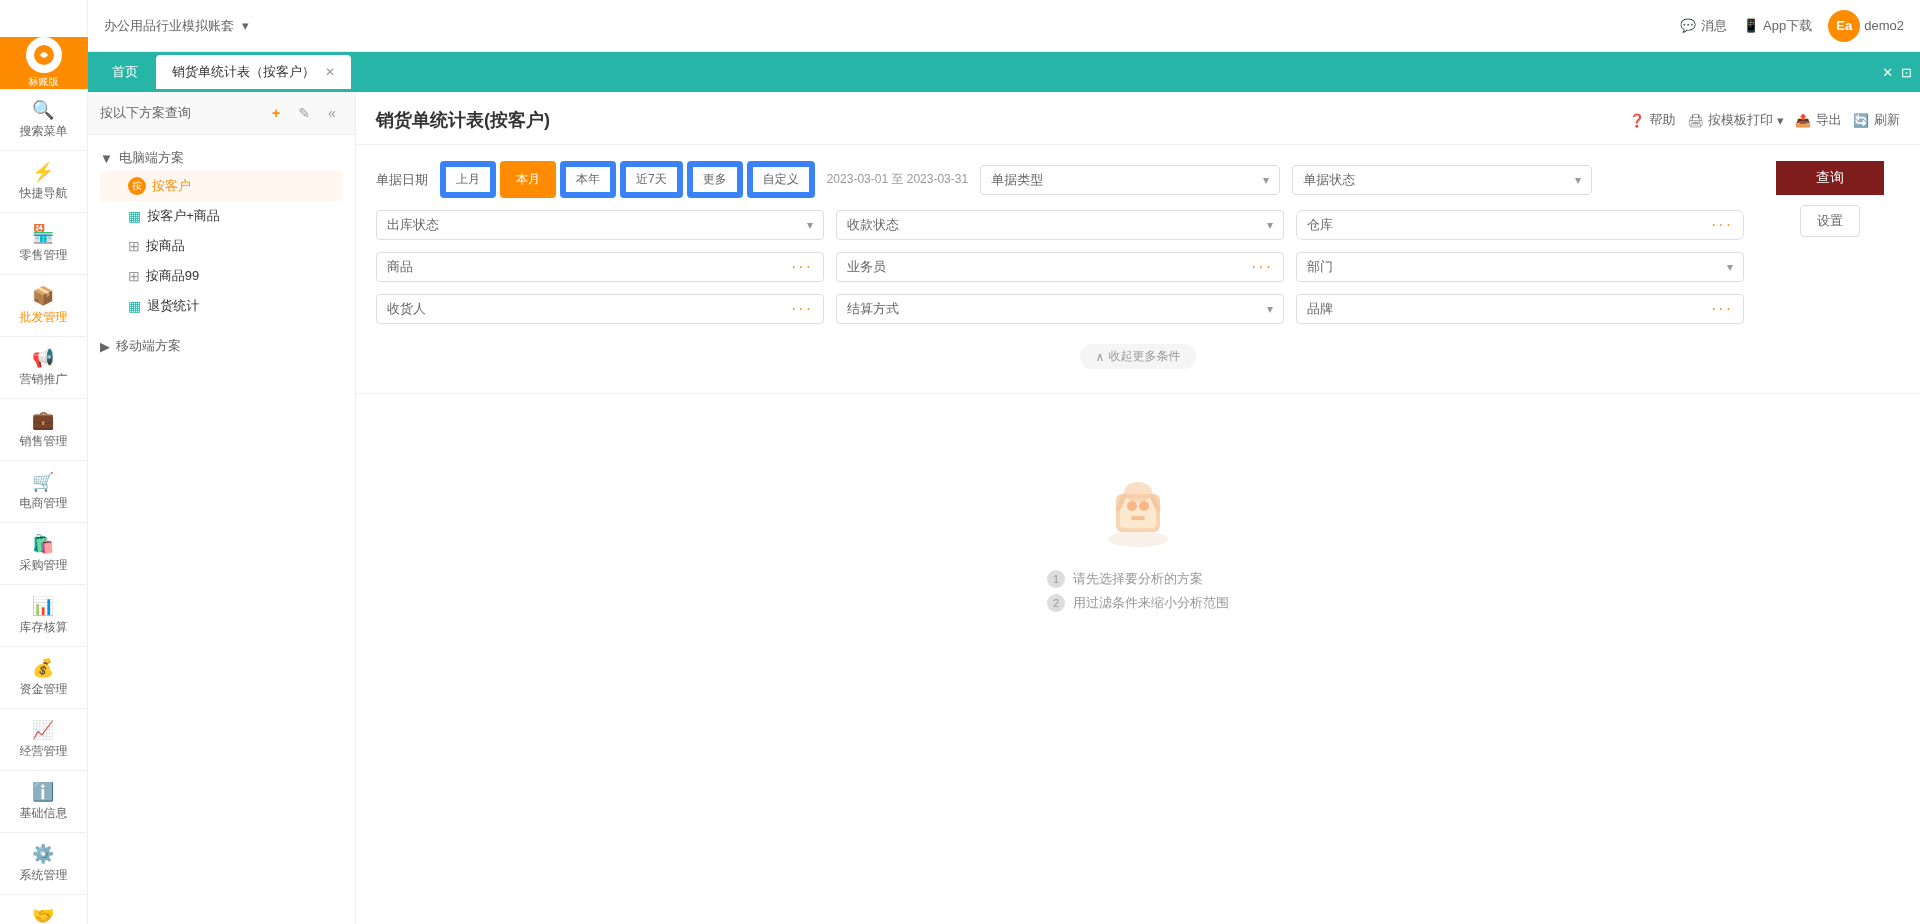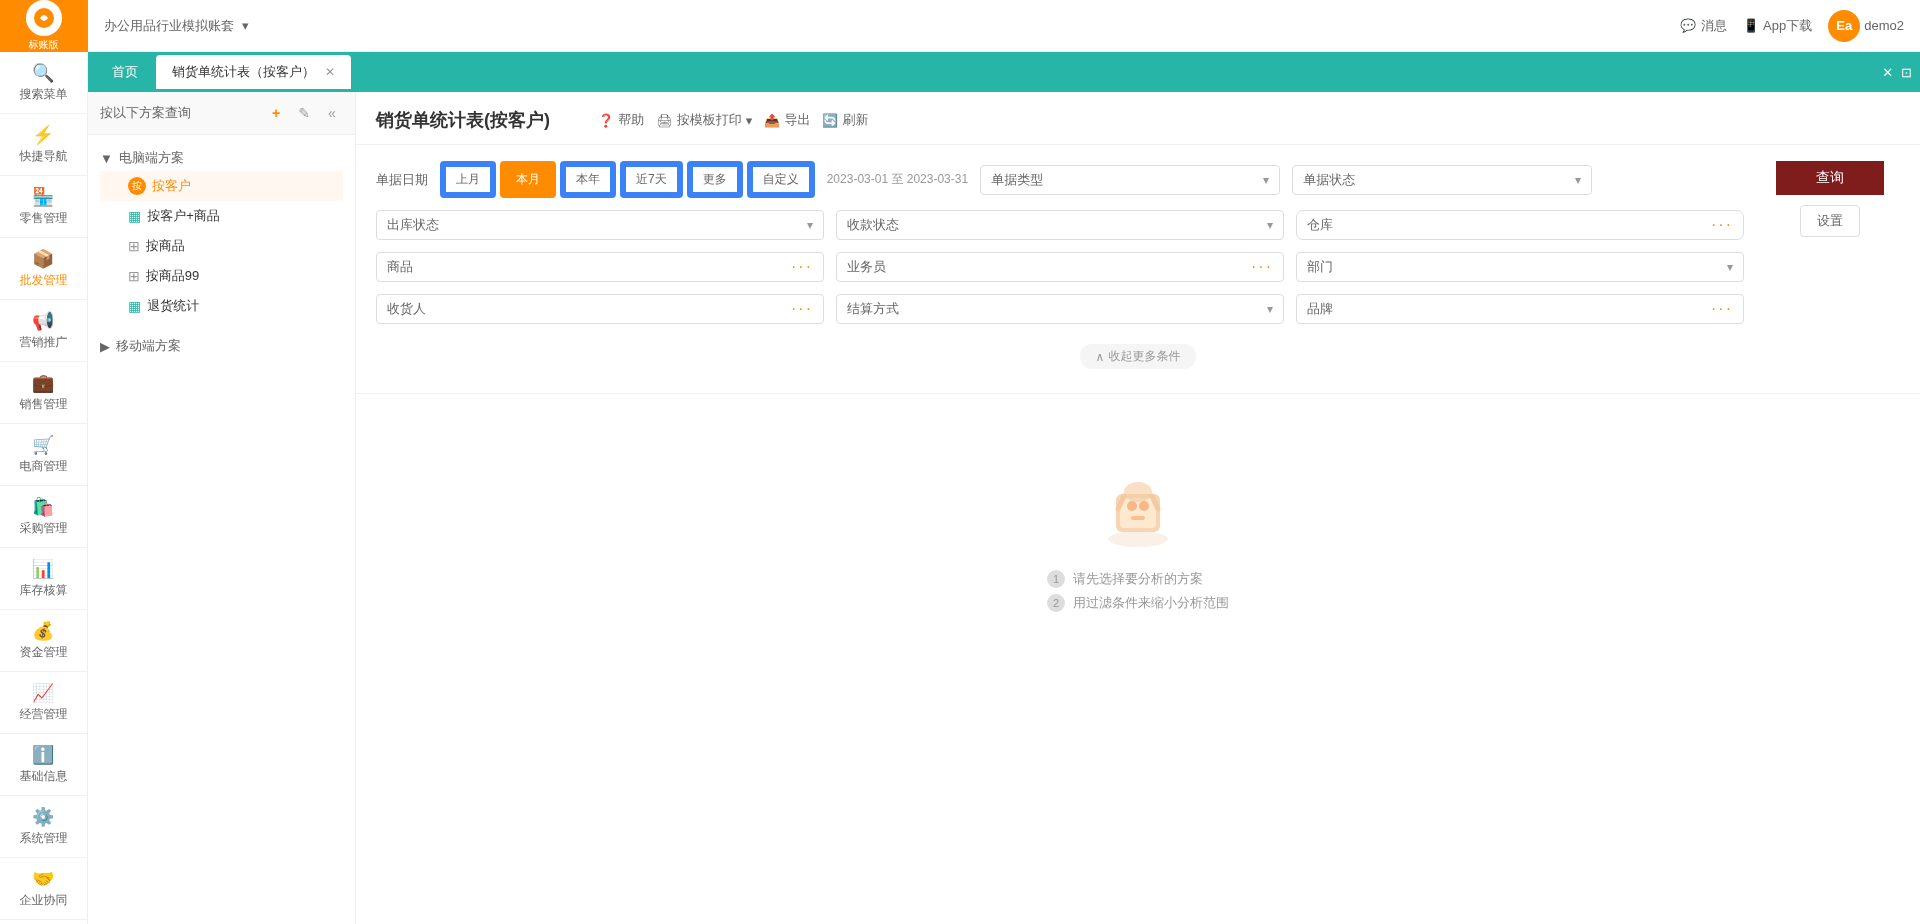--- a/index.html
+++ b/index.html
@@ -1,20 +1,20 @@
 <!DOCTYPE html>
 <html><head>
   <meta charset="utf-8">
   <style>
     * { margin: 0; padding: 0; box-sizing: border-box; }
     body { font-family: 'Microsoft YaHei', Arial, sans-serif; font-size: 13px; background: #f5f5f5; color: #333; width: 1920px; height: 924px; overflow: hidden; display: flex; }
 
     
     .sidebar { width: 88px; background: #fff; border-right: 1px solid #eee; display: flex; flex-direction: column; align-items: center; padding-top: 0; }
-    .logo-area { width: 88px; height: 68px; background: #ff8c00; display: flex; align-items: center; justify-content: center; flex-direction: column; }
+    .logo-area { width: 88px; height: 68px; background: #ff8c00; display: flex; align-items: center; justify-content: center; flex-direction: column; margin-top: 37px; }
     .logo-icon { width: 36px; height: 36px; background: #fff; border-radius: 50%; display: flex; align-items: center; justify-content: center; }
     .logo-icon svg { width: 24px; height: 24px; }
     .logo-text { color: #fff; font-size: 10px; margin-top: 2px; }
     .sidebar-menu { display: flex; flex-direction: column; width: 100%; }
     .sidebar-item { display: flex; flex-direction: column; align-items: center; padding: 10px 4px; cursor: pointer; font-size: 12px; color: #666; border-bottom: 1px solid #f0f0f0; }
     .sidebar-item.active { color: #ff8c00; }
     .sidebar-item .icon { font-size: 18px; margin-bottom: 2px; }
 
     
     .main { flex: 1; display: flex; flex-direction: column; overflow: hidden; }
@@ -34,21 +34,21 @@
     .tab.active { background: #fff; color: #333; }
     .tab .close { margin-left: 4px; color: #999; cursor: pointer; font-size: 12px; }
     .tab-spacer { flex: 1; }
     .tab-actions { display: flex; align-items: center; gap: 8px; color: #fff; }
 
     
     .content { flex: 1; display: flex; overflow: hidden; }
 
     
     .page-main { flex: 1; background: #fff; overflow: auto; }
-    .page-header { padding: 16px 20px 12px; display: flex; align-items: center; border-bottom: 1px solid #f0f0f0; gap: 48px; }
+    .page-header { padding: 16px 20px 12px; display: flex; align-items: center; justify-content: space-between; border-bottom: 1px solid #f0f0f0; }
     .page-title { font-size: 18px; font-weight: 600; color: #333; }
     .page-actions { display: flex; align-items: center; gap: 12px; }
     .page-action-btn { display: flex; align-items: center; gap: 4px; font-size: 13px; color: #666; cursor: pointer; }
 
     
     .sidebar-panel { width: 268px; background: #fff; border-right: 1px solid #eee; display: flex; flex-direction: column; }
     .sidebar-panel-header { padding: 10px 12px; display: flex; align-items: center; justify-content: space-between; background: #f9f9f9; border-bottom: 1px solid #eee; }
     .sidebar-panel-title { font-size: 13px; color: #666; }
     .sidebar-panel-actions { display: flex; align-items: center; gap: 6px; }
     .sidebar-panel-icon { width: 22px; height: 22px; border-radius: 50%; display: flex; align-items: center; justify-content: center; cursor: pointer; font-size: 14px; color: #999; }

